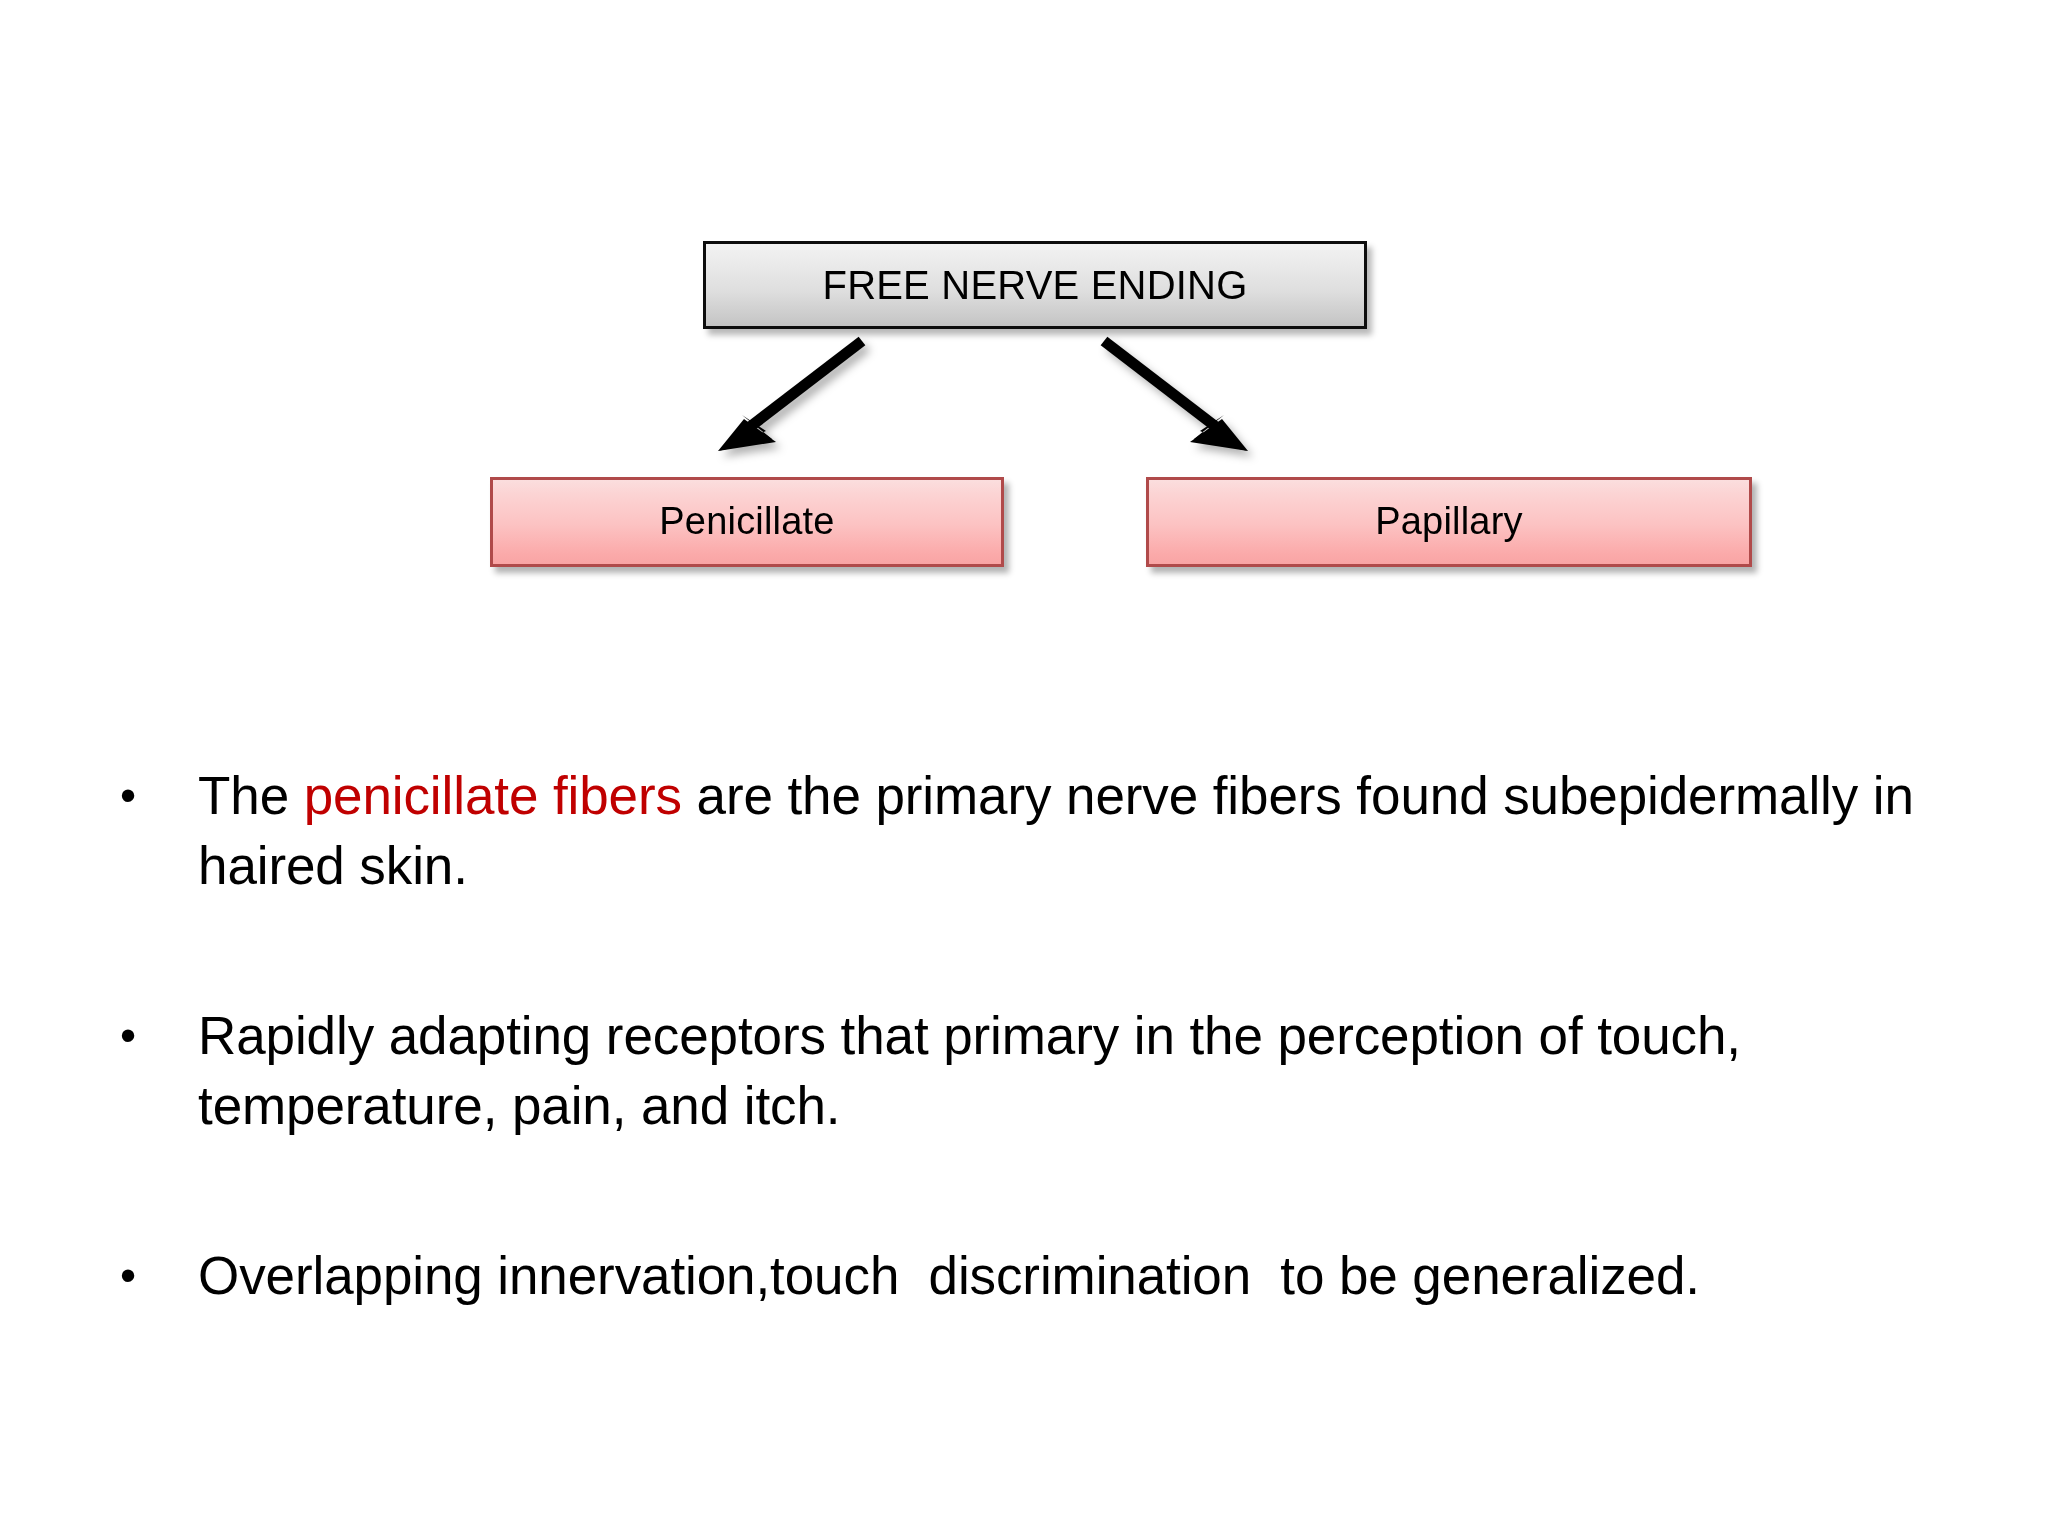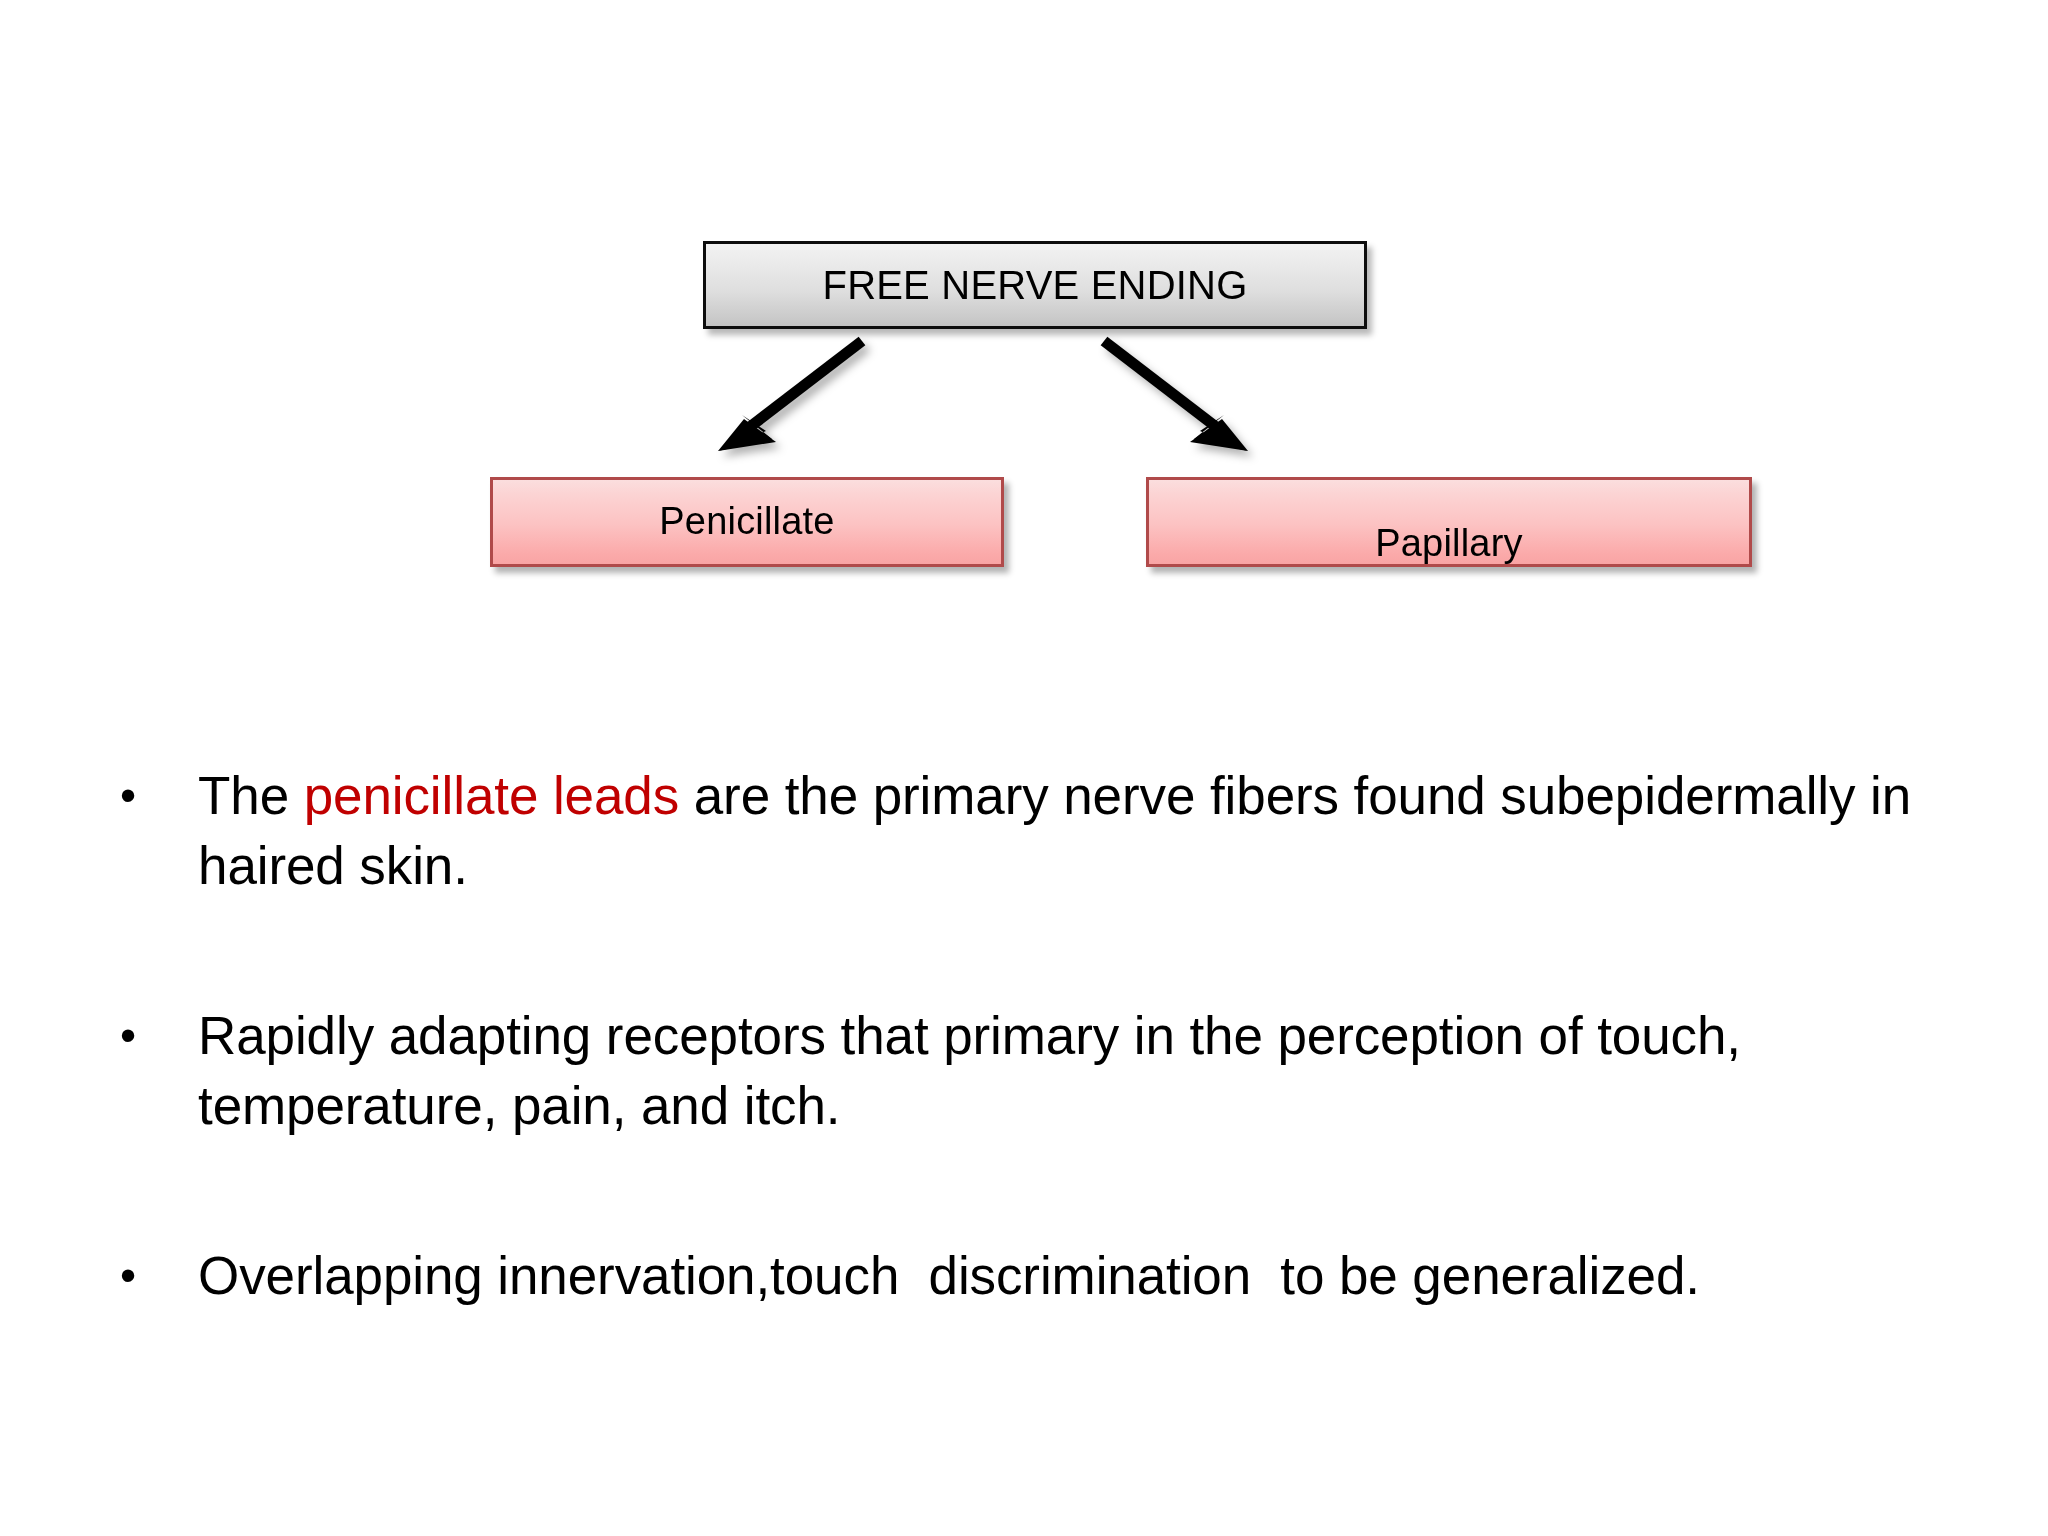--- a/index.html
+++ b/index.html
@@ -52,21 +52,20 @@
     box-shadow: 5px 6px 6px rgba(0,0,0,0.30);
     font-size: 38px;
   }
   .node-child-left {
     left: 490px;
     width: 514px;
   }
   .node-child-right {
     left: 1146px;
     width: 606px;
-    align-items: flex-end;
   }
 
   
   #connectors {
     position: absolute;
     left: 0;
     top: 0;
     width: 2048px;
     height: 1536px;
     pointer-events: none;
@@ -143,21 +142,21 @@
   </div>
 
   <div class="node node-child node-child-right">
     <span>Papillary</span>
   </div>
 
   <div id="bullets">
 
     <div class="bullet-row">
       <div class="bullet-marker">•</div>
-      <div class="bullet-text"><span>The </span><span class="accent" style="color: rgb(192, 0, 0);">penicillate leads</span><span> are the primary nerve fibers found subepidermally in haired skin.</span></div>
+      <div class="bullet-text"><span>The </span><span class="accent" style="color: rgb(192, 0, 0);">penicillate fibers</span><span> are the primary nerve fibers found subepidermally in haired skin.</span></div>
     </div>
 
     <div class="bullet-row">
       <div class="bullet-marker">•</div>
       <div class="bullet-text"><span>Rapidly adapting receptors that primary in the perception of touch, temperature, pain, and itch.</span></div>
     </div>
 
     <div class="bullet-row">
       <div class="bullet-marker">•</div>
       <div class="bullet-text"><span>Overlapping innervation,touch  discrimination  to be generalized.</span></div>

